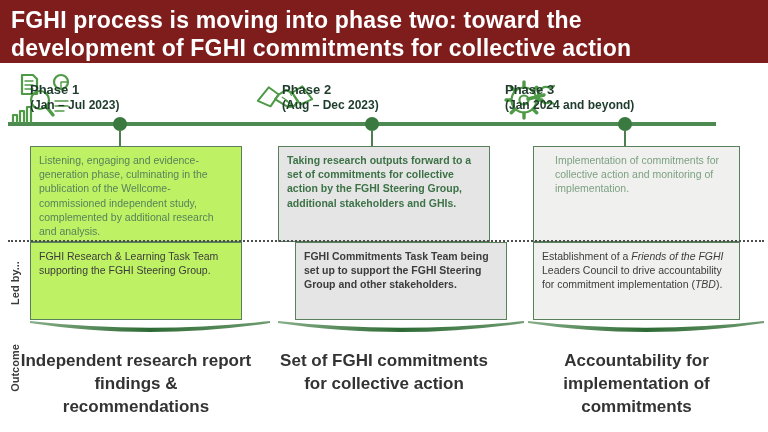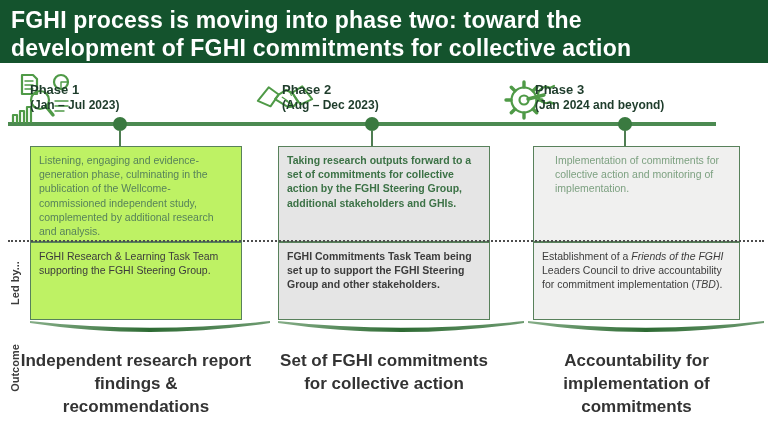--- a/index.html
+++ b/index.html
@@ -3,21 +3,21 @@
 <meta charset="utf-8">
 <style>
   html,body { margin:0; padding:0; background:#fff; }
   .slide {
     position:relative; width:768px; height:432px; overflow:hidden;
     background:#ffffff; font-family:"Liberation Sans", sans-serif;
   }
   
   .header {
     position:absolute; left:0; top:0; width:768px; height:63px;
-    background:#14532d;
+    background:#7f1d1d;
   }
   .header h1 {
     margin:0; padding:6px 0 0 11px; width:690px;
     color:#ffffff; font-size:23px; line-height:1.22; font-weight:bold;
     letter-spacing:0.2px;
   }
   
   .tl-line { position:absolute; left:8px; top:122px; width:708px; height:4px; background:#4c8a51; }
   .tl-dot  { position:absolute; top:117px; width:14px; height:14px; border-radius:50%; background:#3a7a40; }
   .tl-conn { position:absolute; width:2px; height:16px; top:131px; background:#4f7d52; }
@@ -33,21 +33,21 @@
     font-size:10.5px; line-height:1.35; padding:6px 8px;
   }
   .desc-box { top:146px; height:96px; }
   .led-box  { top:242px; height:78px; color:#3c3c3c; }
   .c1 { left:30px;  width:212px; background:#bef264; }
   .c2 { left:278px; width:212px; background:#e5e5e5; }
   .c3 { left:533px; width:207px; background:#f0f0ef; }
   .desc-c1 { color:#57825a; }
   .desc-c2 { color:#3c7246; font-weight:bold; }
   .desc-c3 { color:#7da181;padding-left:21px; }
-  .led-c2  { font-weight:bold; }
+  .led-c2  { font-weight:bold;margin-left:17px; }
   .chevron { position:absolute; top:321px; height:16px; z-index:0; }
   .chev1 { left:30px;  width:240px; }
   .chev2 { left:278px; width:246px; }
   .chev3 { left:528px; width:236px; }
   .outcome {
     position:absolute; top:350px; text-align:center;
     font-weight:bold; font-size:17px; line-height:1.35; color:#333333;
   }
   .out1 { left:20px;  width:232px; }
   .out2 { left:268px; width:232px; }
@@ -120,21 +120,21 @@
   </div>
 
   <div class="phase-label" style="left:30px;">
     <div class="phase-name">Phase 1</div>
     <div class="phase-dates">(Jan – Jul 2023)</div>
   </div>
   <div class="phase-label" style="left:282px;">
     <div class="phase-name">Phase 2</div>
     <div class="phase-dates">(Aug – Dec 2023)</div>
   </div>
-  <div class="phase-label" style="left:535px;">
+  <div class="phase-label" style="left:505px;">
     <div class="phase-name">Phase 3</div>
     <div class="phase-dates">(Jan 2024 and beyond)</div>
   </div>
 
   <div class="box desc-box c1 desc-c1">
     <span>Listening, engaging and evidence-generation phase, culminating in the publication of the Wellcome-commissioned independent study, complemented by additional research and analysis.</span>
   </div>
   <div class="box desc-box c2 desc-c2">
     <span>Taking research outputs forward to a set of commitments for collective action by the FGHI Steering Group, additional stakeholders and GHIs.</span>
   </div>

